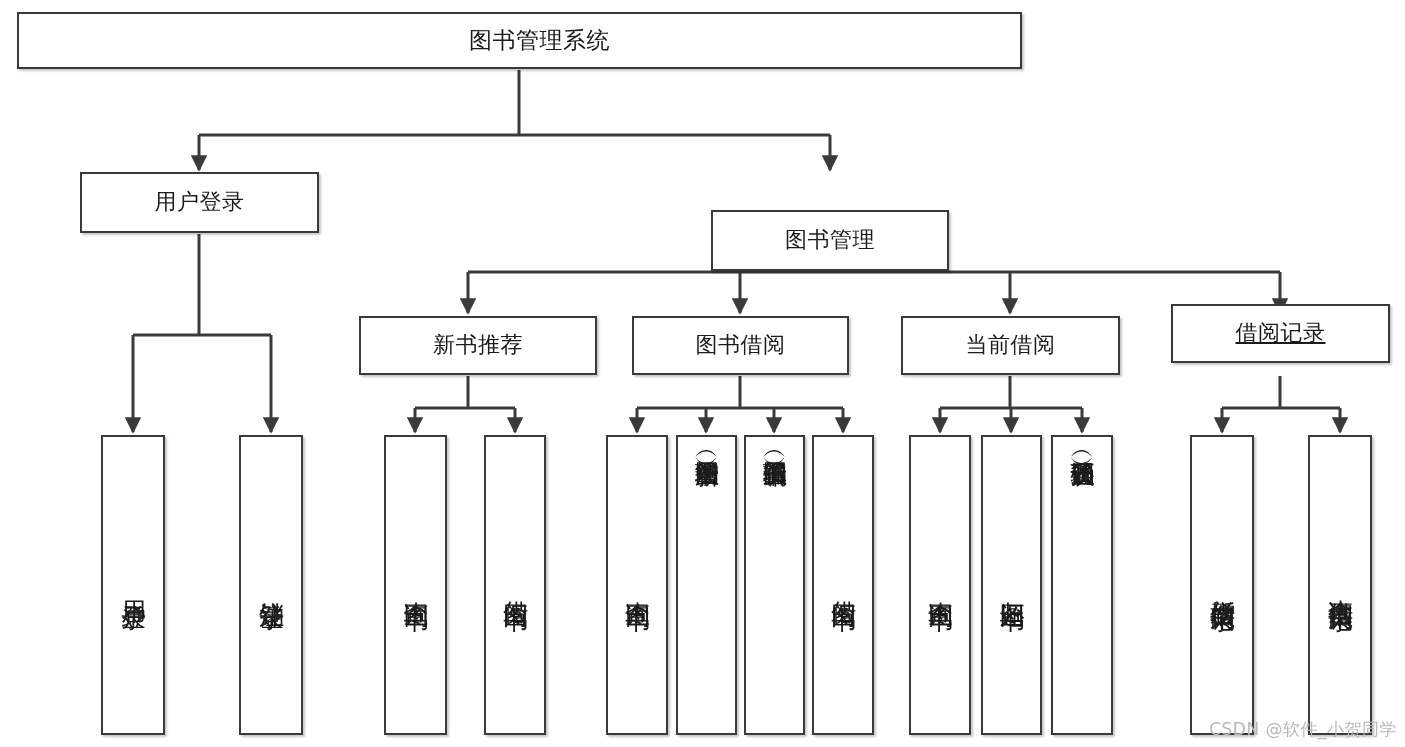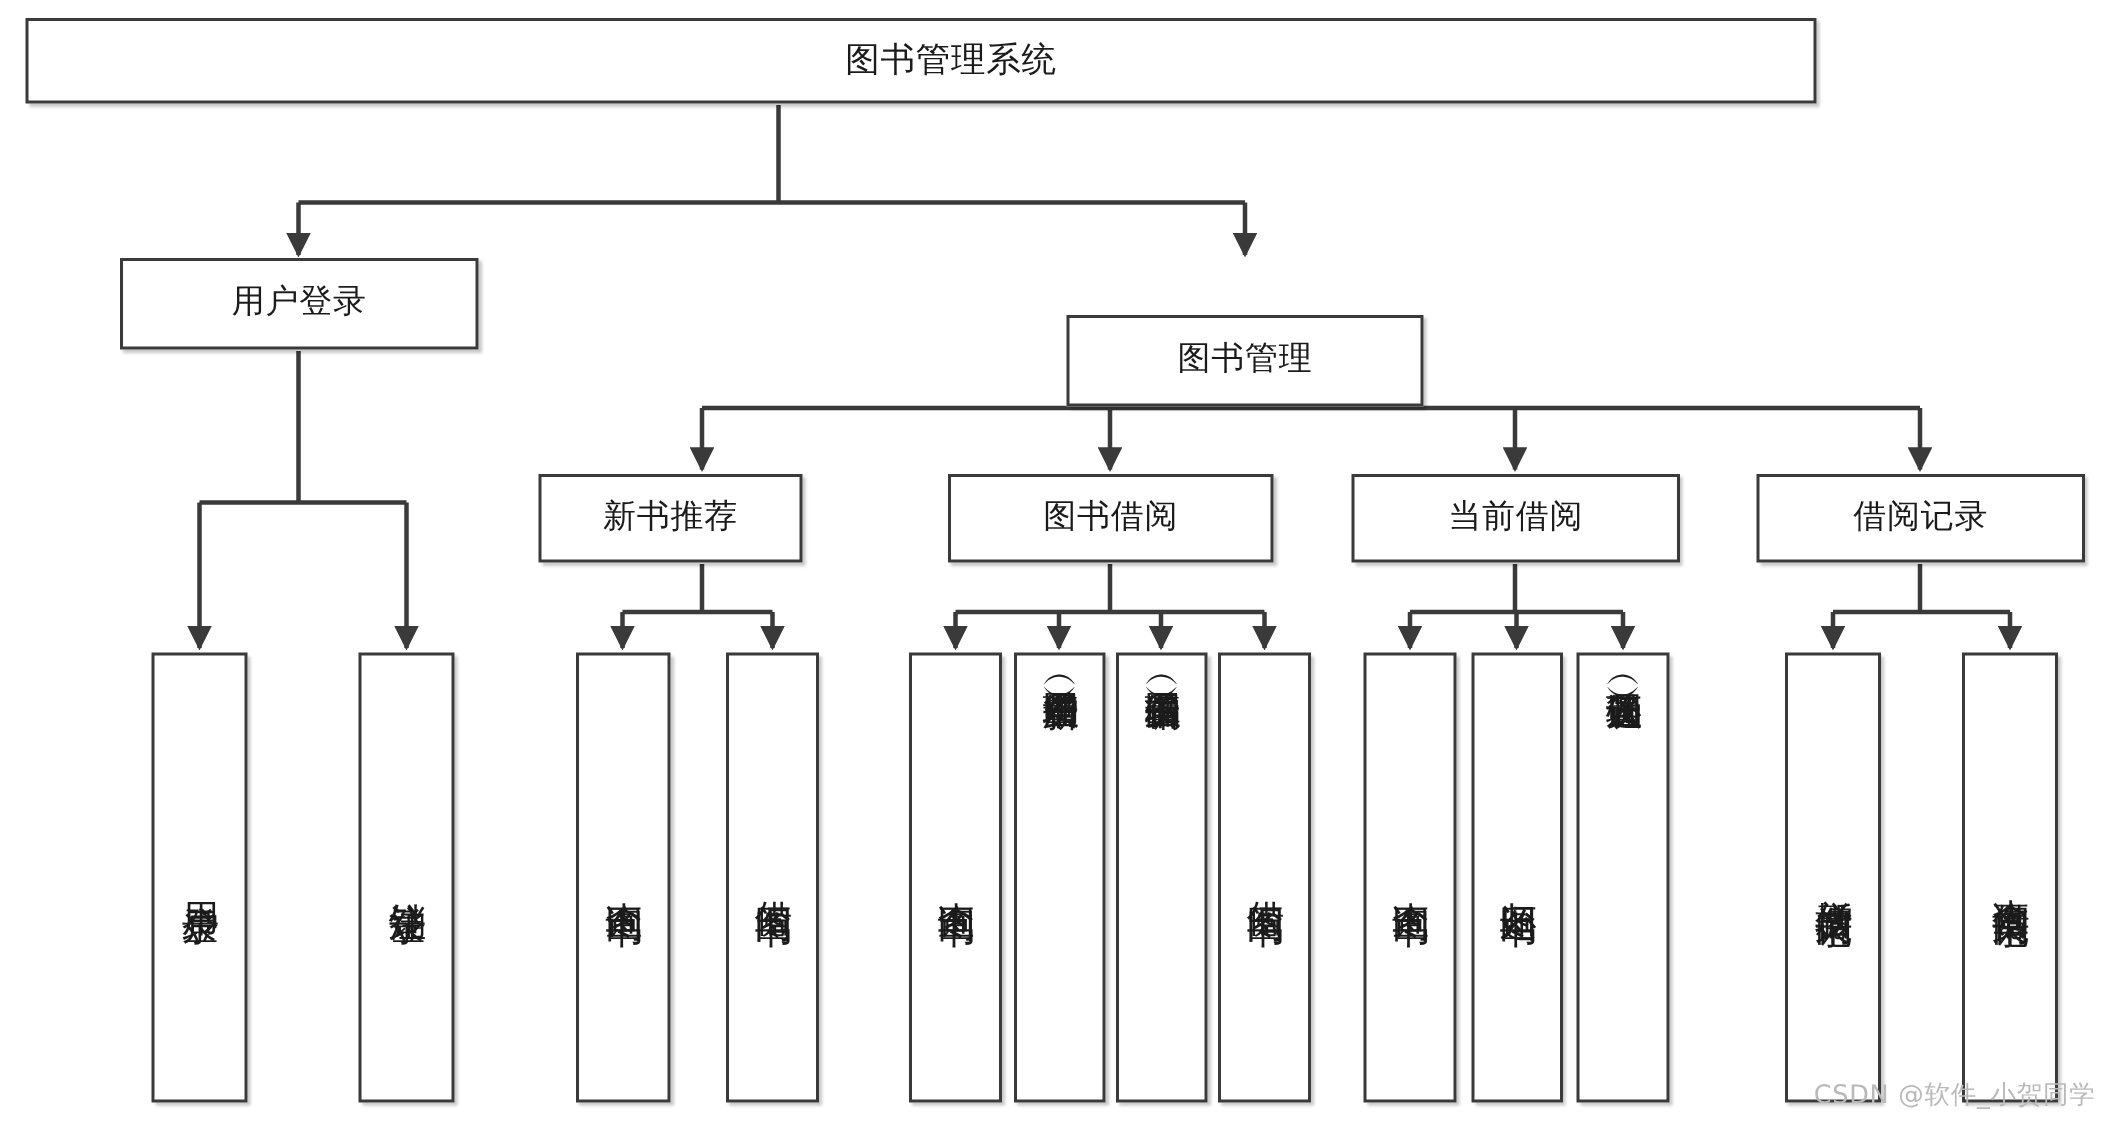--- a/index.html
+++ b/index.html
@@ -131,41 +131,41 @@
       <path d="M 1011 408 L 1011 432" marker-end="url(#arrow)"></path>
       <path d="M 1082 408 L 1082 432" marker-end="url(#arrow)"></path>
 
       <path d="M 1280 376 L 1280 408"></path>
       <path d="M 1222 408 L 1340 408"></path>
       <path d="M 1222 408 L 1222 432" marker-end="url(#arrow)"></path>
       <path d="M 1340 408 L 1340 432" marker-end="url(#arrow)"></path>
     </g>
   </svg>
 
-  <div class="node root horizontal" style="left:17px; top:12px; width:1194px; height:57px;padding-left:40px;">
+  <div class="node root horizontal" style="left:17px; top:12px; width:1005px; height:57px;padding-left:40px;">
     <span class="label">图书管理系统</span>
   </div>
 
   <div class="node horizontal" style="left:80px; top:172px; width:239px; height:61px;">
     <span class="label">用户登录</span>
   </div>
   <div class="node horizontal" style="left:711px; top:172px; width:238px; height:61px;margin-top:38px;">
     <span class="label">图书管理</span>
   </div>
 
-  <div class="node horizontal" style="left:359px; top:316px; width:176px; height:59px;align-items:center;">
+  <div class="node horizontal" style="left:359px; top:316px; width:238px; height:59px;align-items:center;">
     <span class="label">新书推荐</span>
   </div>
   <div class="node horizontal" style="left:901px; top:316px; width:219px; height:59px;">
     <span class="label">当前借阅</span>
   </div>
   <div class="node horizontal" style="left:632px; top:316px; width:217px; height:59px;">
     <span class="label">图书借阅</span>
   </div>
-  <div class="node horizontal" style="left:1171px; top:316px; width:219px; height:59px;">
+  <div class="node horizontal" style="left:1171px; top:304px; width:219px; height:59px;text-decoration:underline;">
     <span class="label">借阅记录</span>
   </div>
 
   <div class="node vertical mid-text" style="left:101px; top:435px; width:64px; height:300px;">
     <span class="label">用户登录</span>
   </div>
   <div class="node vertical mid-text" style="left:239px; top:435px; width:64px; height:300px;">
     <span class="label">注销登录</span>
   </div>
 

